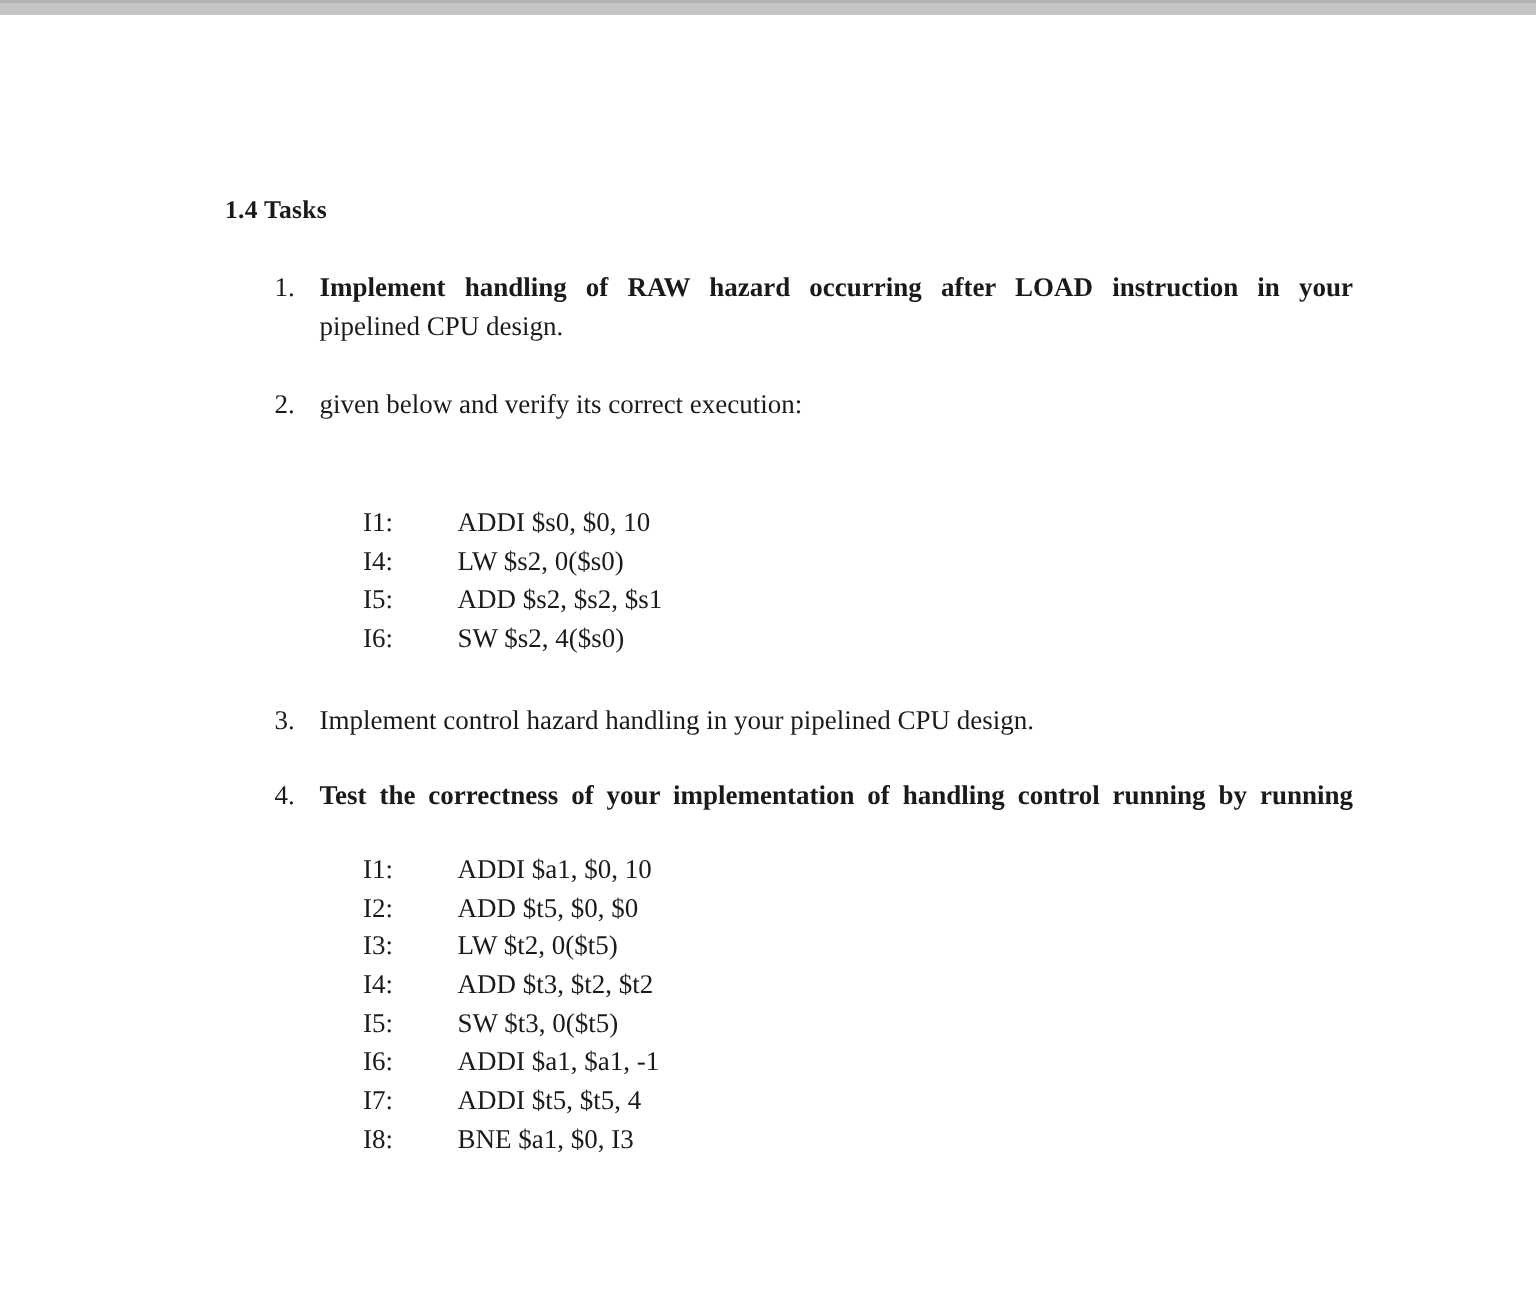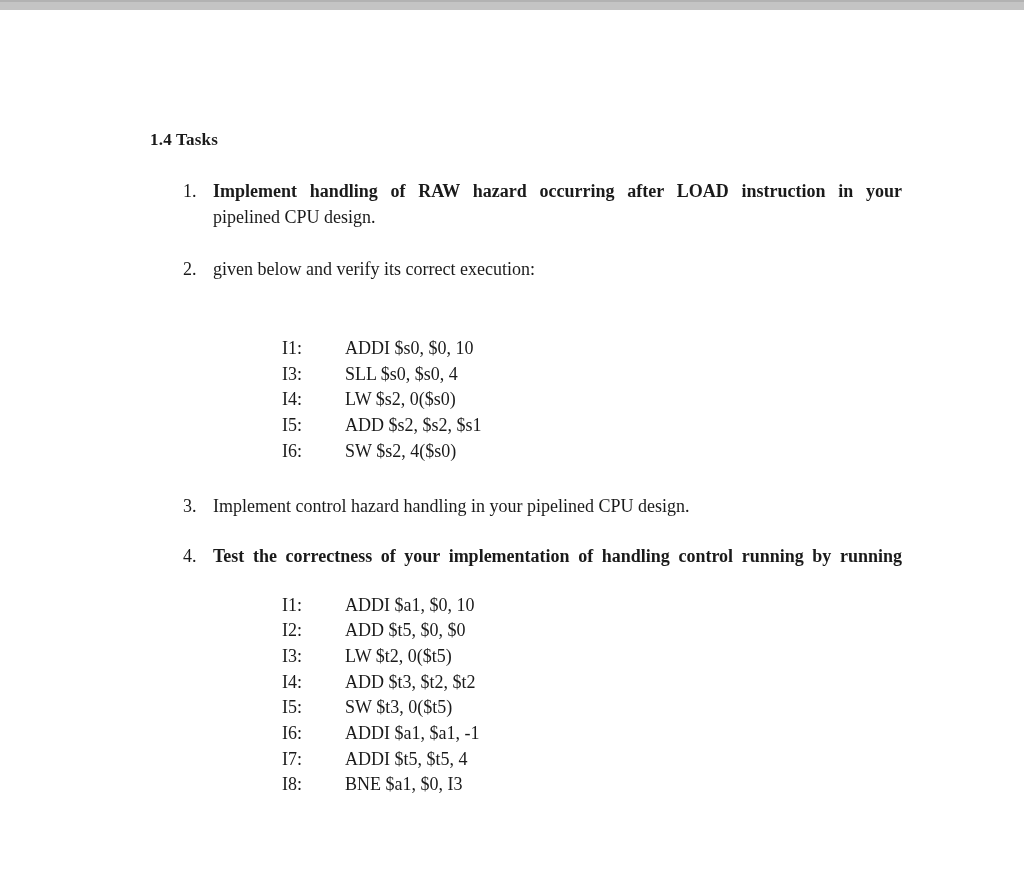--- a/index.html
+++ b/index.html
@@ -52,21 +52,20 @@
   .code {
     margin-left: 92px;
     font-size: 18px;
     line-height: 25.7px;
   }
   .code-1 { margin-top: 54px; }
   .code-2 { margin-top: 24px; }
   .code-label {
     display: inline-block;
     width: 63px;
-    margin-left: 40px;
   }
 </style>
 </head>
 <body>
 
 <div class="topbar"></div>
 
 <div class="page">
 
   <h2 class="heading">1.4 Tasks</h2>
@@ -82,23 +81,20 @@
   <div class="task task-2">
     <span class="num">2.</span>
     <div class="task-text">
       <div class="line">given below and verify its correct execution:</div>
     </div>
   </div>
 
   <div class="code code-1">
     <div class="code-line">
       <span class="code-label">I1:</span><span class="code-instr">ADDI $s0, $0, 10</span>
-    </div>
-    <div class="code-line">
-      <span class="code-label">I3:</span><span class="code-instr">SLL $s0, $s0, 4</span>
     </div>
     <div class="code-line">
       <span class="code-label">I4:</span><span class="code-instr">LW $s2, 0($s0)</span>
     </div>
     <div class="code-line">
       <span class="code-label">I5:</span><span class="code-instr">ADD $s2, $s2, $s1</span>
     </div>
     <div class="code-line">
       <span class="code-label">I6:</span><span class="code-instr">SW $s2, 4($s0)</span>
     </div>

